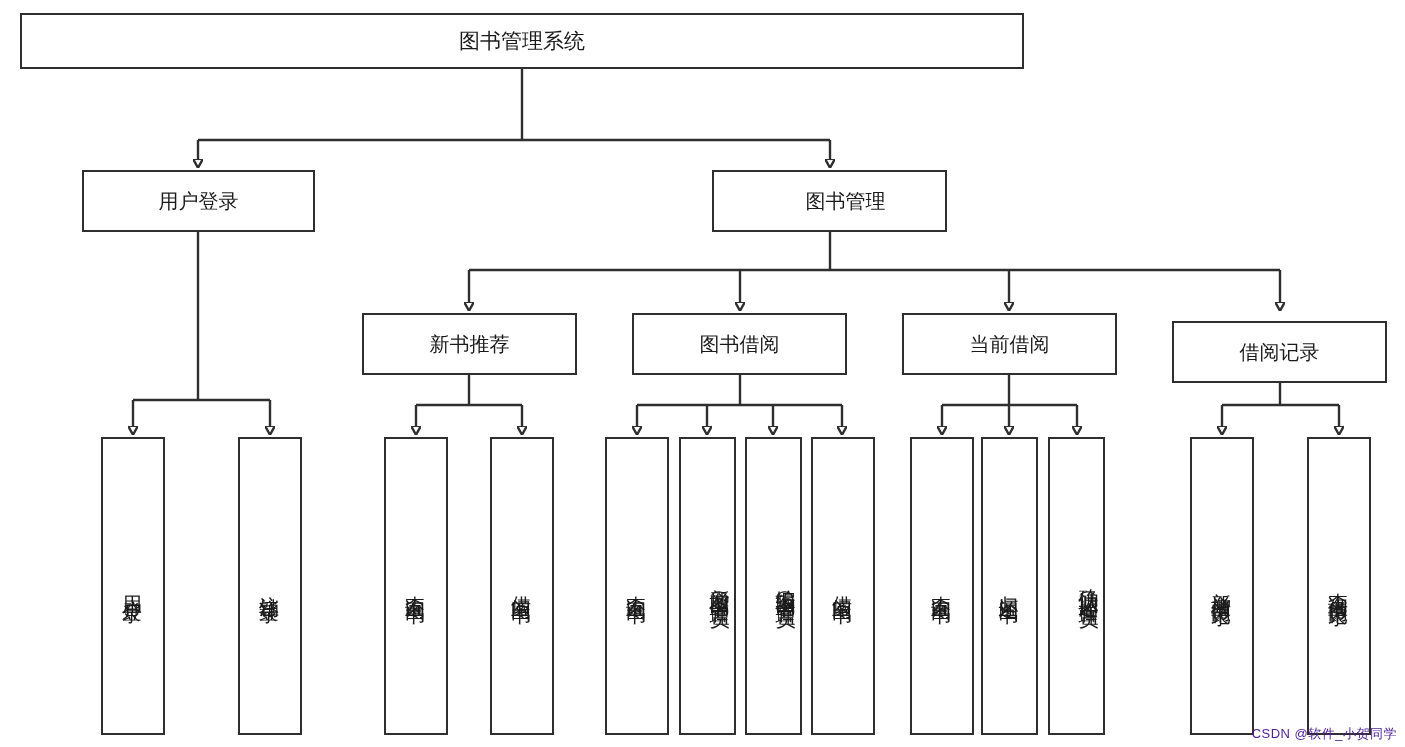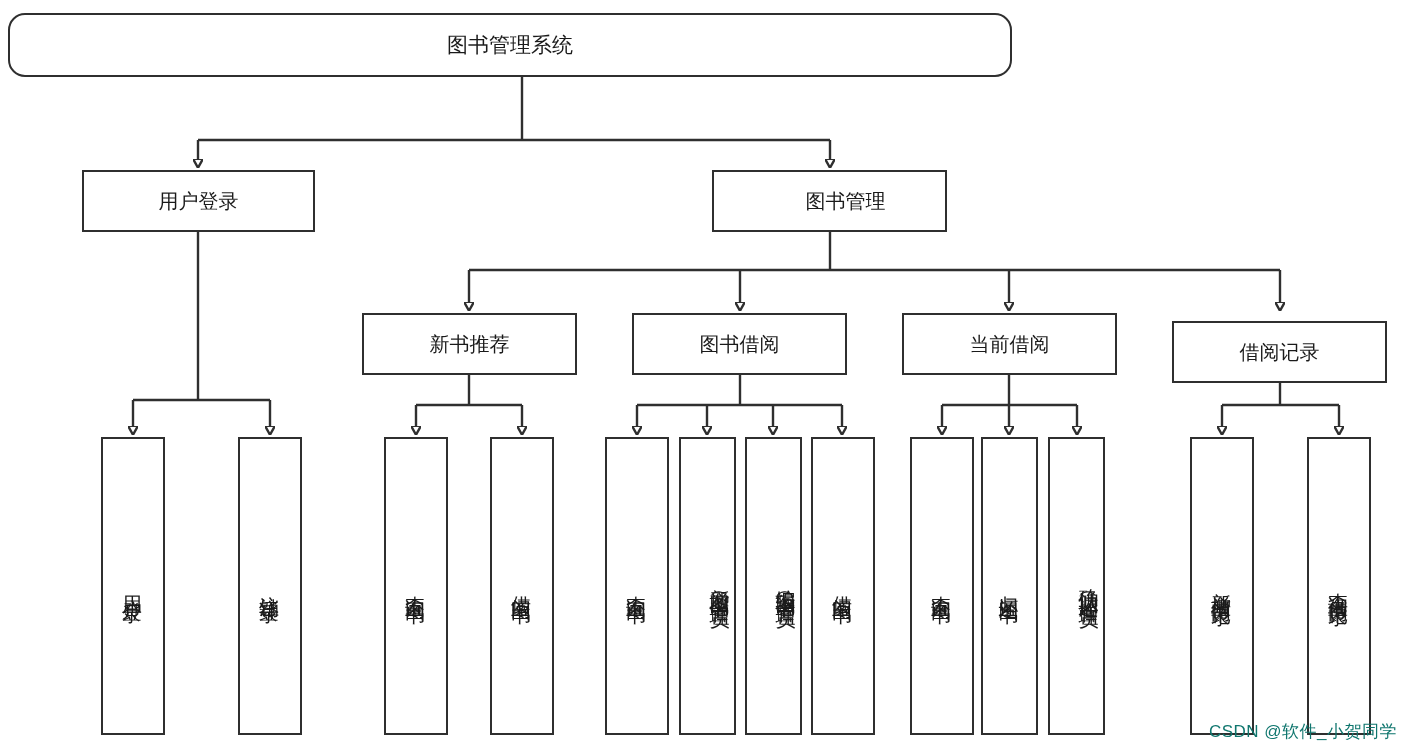--- a/index.html
+++ b/index.html
@@ -65,22 +65,22 @@
   }
   svg#edges path, svg#edges line {
     stroke: #2f2f2f;
     stroke-width: 2.4;
     fill: none;
   }
   .watermark {
     position: absolute;
     right: 8px;
     bottom: 4px;
-    font-size: 17px;
-    color: #0f766e;
+    font-size: 13px;
+    color: #4c1d95;
     white-space: nowrap;
     letter-spacing: 0.5px;
   }
 </style>
 </head>
 <body>
 
 <div id="canvas">
 
   <svg id="edges" viewBox="0 0 1405 747">
@@ -124,21 +124,21 @@
     <path d="M942,405 L942,427" marker-end="url(#arrow)"></path>
     <path d="M1009,405 L1009,427" marker-end="url(#arrow)"></path>
     <path d="M1077,405 L1077,427" marker-end="url(#arrow)"></path>
 
     <path d="M1280,375 L1280,405"></path>
     <path d="M1222,405 L1339,405"></path>
     <path d="M1222,405 L1222,427" marker-end="url(#arrow)"></path>
     <path d="M1339,405 L1339,427" marker-end="url(#arrow)"></path>
   </svg>
 
-  <div class="node root" style="left:8px; top:13px; width:1004px; height:64px;border-radius:17px;">图书管理系统</div>
+  <div class="node root" style="left:20px; top:13px; width:1004px; height:56px;">图书管理系统</div>
 
   <div class="node level2" style="left:82px; top:170px; width:233px; height:62px;">用户登录</div>
   <div class="node level2" style="left:712px; top:170px; width:235px; height:62px;padding-left:32px;">图书管理</div>
 
   <div class="node level3" style="left:362px; top:313px; width:215px; height:62px;">新书推荐</div>
   <div class="node level3" style="left:632px; top:313px; width:215px; height:62px;">图书借阅</div>
   <div class="node level3" style="left:902px; top:313px; width:215px; height:62px;">当前借阅</div>
   <div class="node level3" style="left:1172px; top:313px; width:215px; height:62px;margin-top:8px;">借阅记录</div>
 
   <div class="leaf centered" style="left:101px; top:437px; width:64px; height:298px;">用户登录</div>

